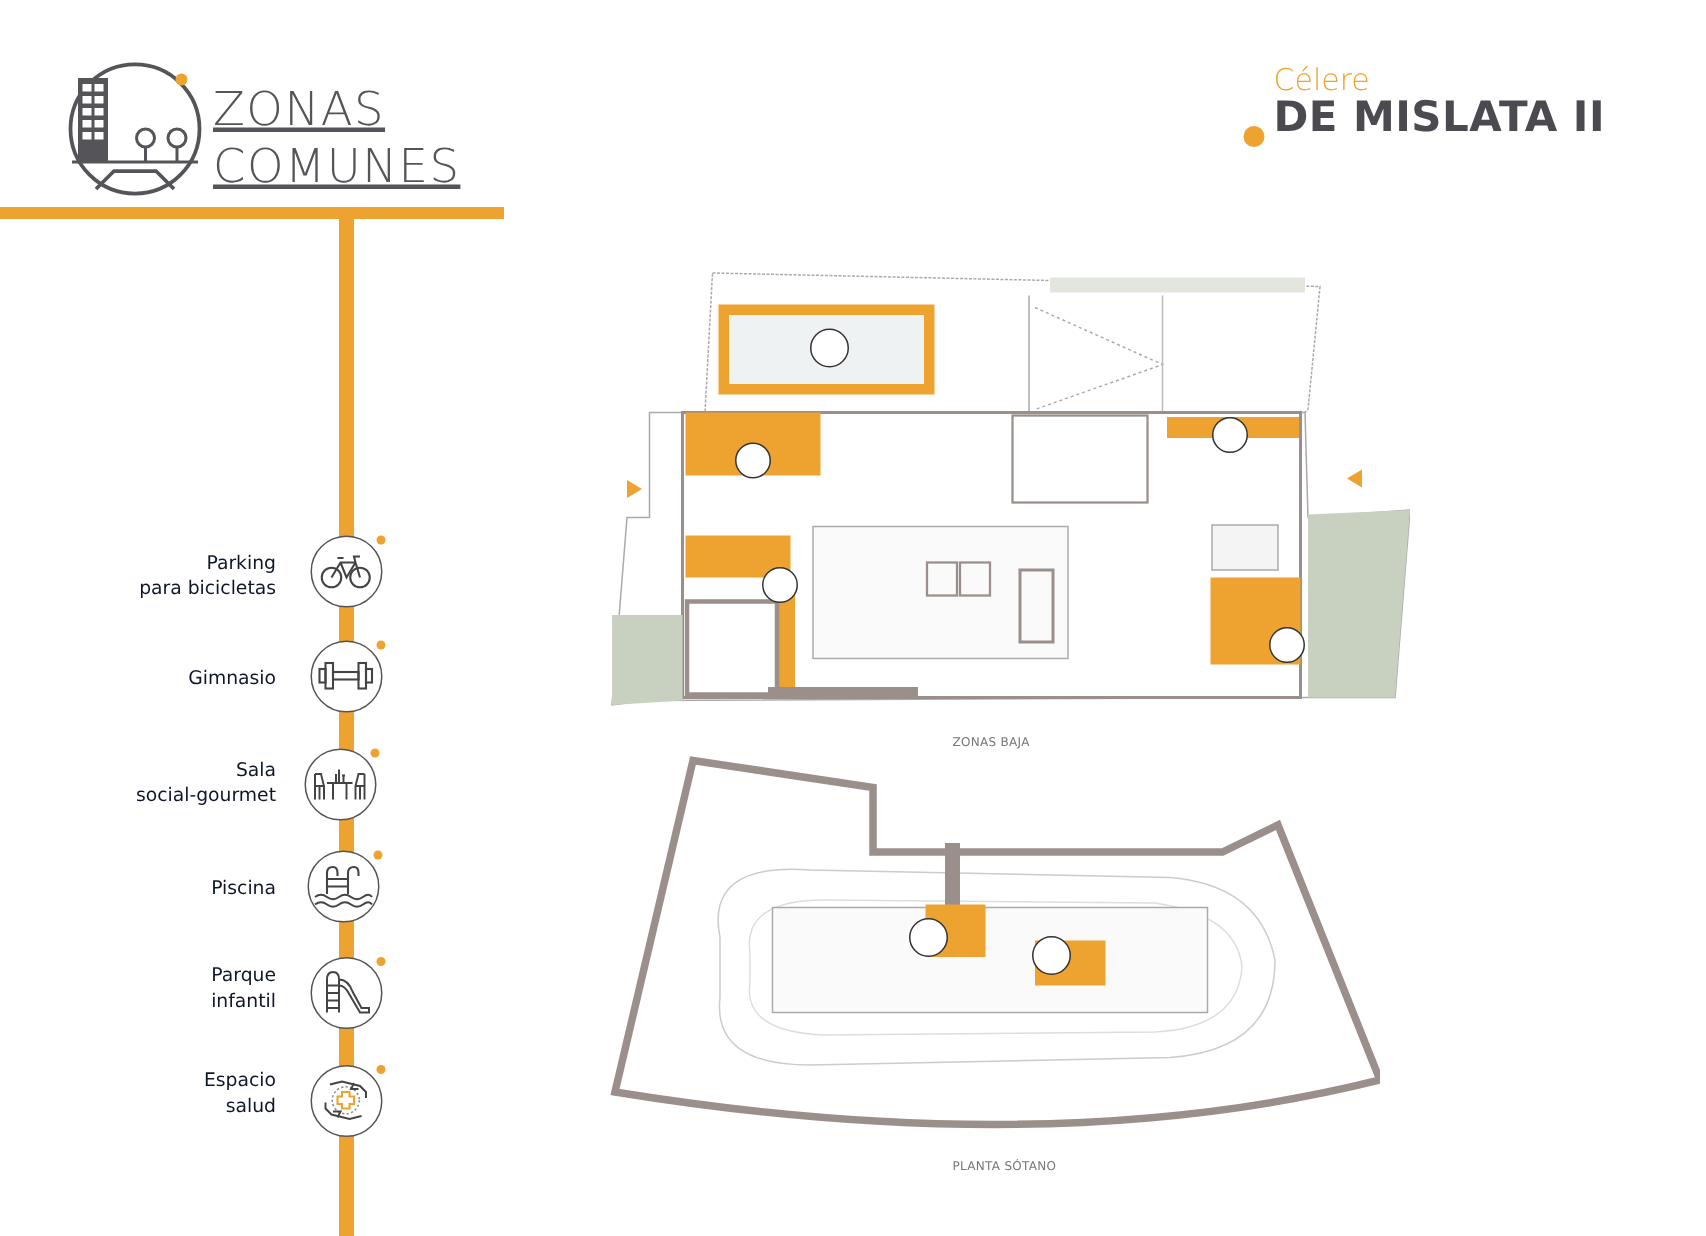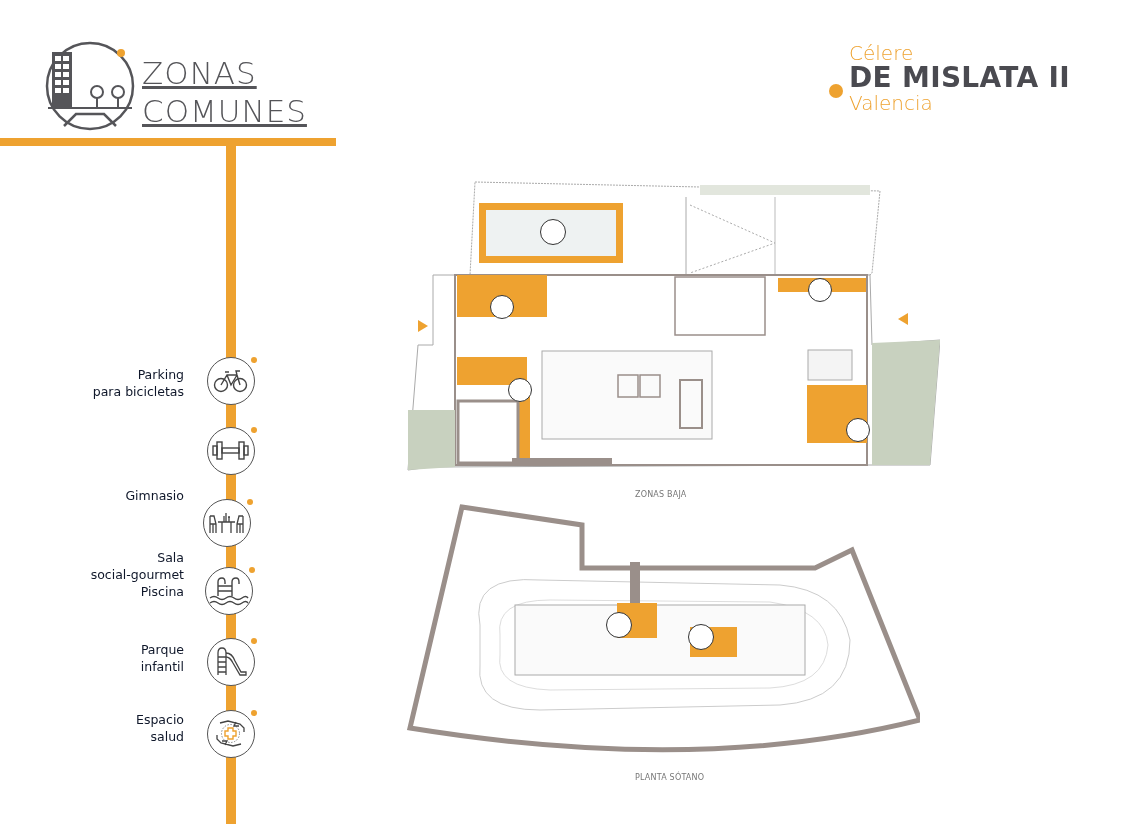--- a/index.html
+++ b/index.html
@@ -48,55 +48,54 @@
   <div>ZONAS</div>
   <div>COMUNES</div>
 </div>
 <div class="abs hbar"></div>
 <div class="abs vbar"></div>
 
 <div class="abs" style="left:829px;top:84px;width:14px;height:14px;border-radius:50%;background:#eea230;"></div>
 <div class="abs" style="left:849px;top:42px;">
   <div class="project-sub">Célere</div>
   <div class="project-title">DE MISLATA II</div>
-  <div class="project-sub">Valencia</div>
 </div>
 
 <div class="abs amenity-label" style="left:4px;top:366px;">
   <div>Parking</div>
   <div>para bicicletas</div>
 </div>
 <div class="abs amenity-icon" style="left:207px;top:357px;">
   <span class="dot"></span>
   <svg viewBox="0 0 45 45">
     <g fill="none" stroke="#444" stroke-width="1.4">
       <circle cx="13" cy="27" r="6.5"></circle>
         <circle cx="32" cy="27" r="6.5"></circle>
       <path d="M13 27 L19 17 L29 17 L32 27 M19 17 L23 27 L29 17 M17 14 L21 14 M29 17 L28 13 L32 13"></path>
     </g>
   </svg>
 </div>
 
-<div class="abs amenity-label" style="left:4px;top:443px;margin-top:44px;">
+<div class="abs amenity-label" style="left:4px;top:443px;">
   <div>Gimnasio</div>
 </div>
 <div class="abs amenity-icon" style="left:207px;top:427px;">
   <span class="dot"></span>
   <svg viewBox="0 0 45 45">
     <g fill="none" stroke="#444" stroke-width="1.4">
       <rect x="5" y="18" width="4" height="9"></rect>
         <rect x="9" y="14" width="5" height="17"></rect>
       <rect x="31" y="14" width="5" height="17"></rect>
         <rect x="36" y="18" width="4" height="9"></rect>
       <rect x="14" y="20" width="17" height="5"></rect>
     </g>
   </svg>
 </div>
 
-<div class="abs amenity-label" style="left:4px;top:504px;margin-top:45px;">
+<div class="abs amenity-label" style="left:4px;top:504px;">
   <div>Sala</div>
   <div>social-gourmet</div>
 </div>
 <div class="abs amenity-icon" style="left:203px;top:499px;">
   <span class="dot"></span>
   <svg viewBox="0 0 45 45">
     <g fill="none" stroke="#444" stroke-width="1.3">
       <path d="M6 16 L10 16 L12 24 L12 33 M6 16 L6 33 M6 24 L12 24 M9 24 L9 33"></path>
       <path d="M39 16 L35 16 L33 24 L33 33 M39 16 L39 33 M39 24 L33 24 M36 24 L36 33"></path>
       <path d="M14 22 L31 22 M18 22 L18 33 M27 22 L27 33"></path>

